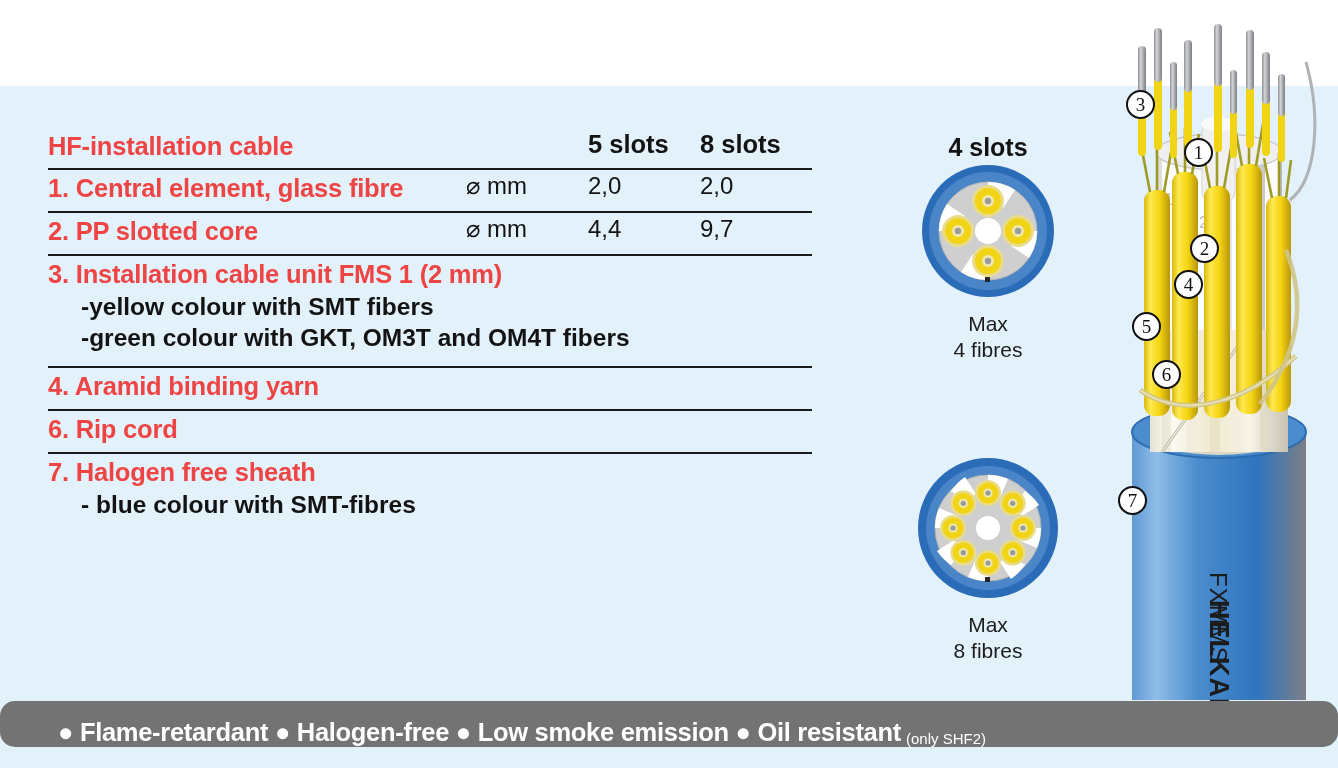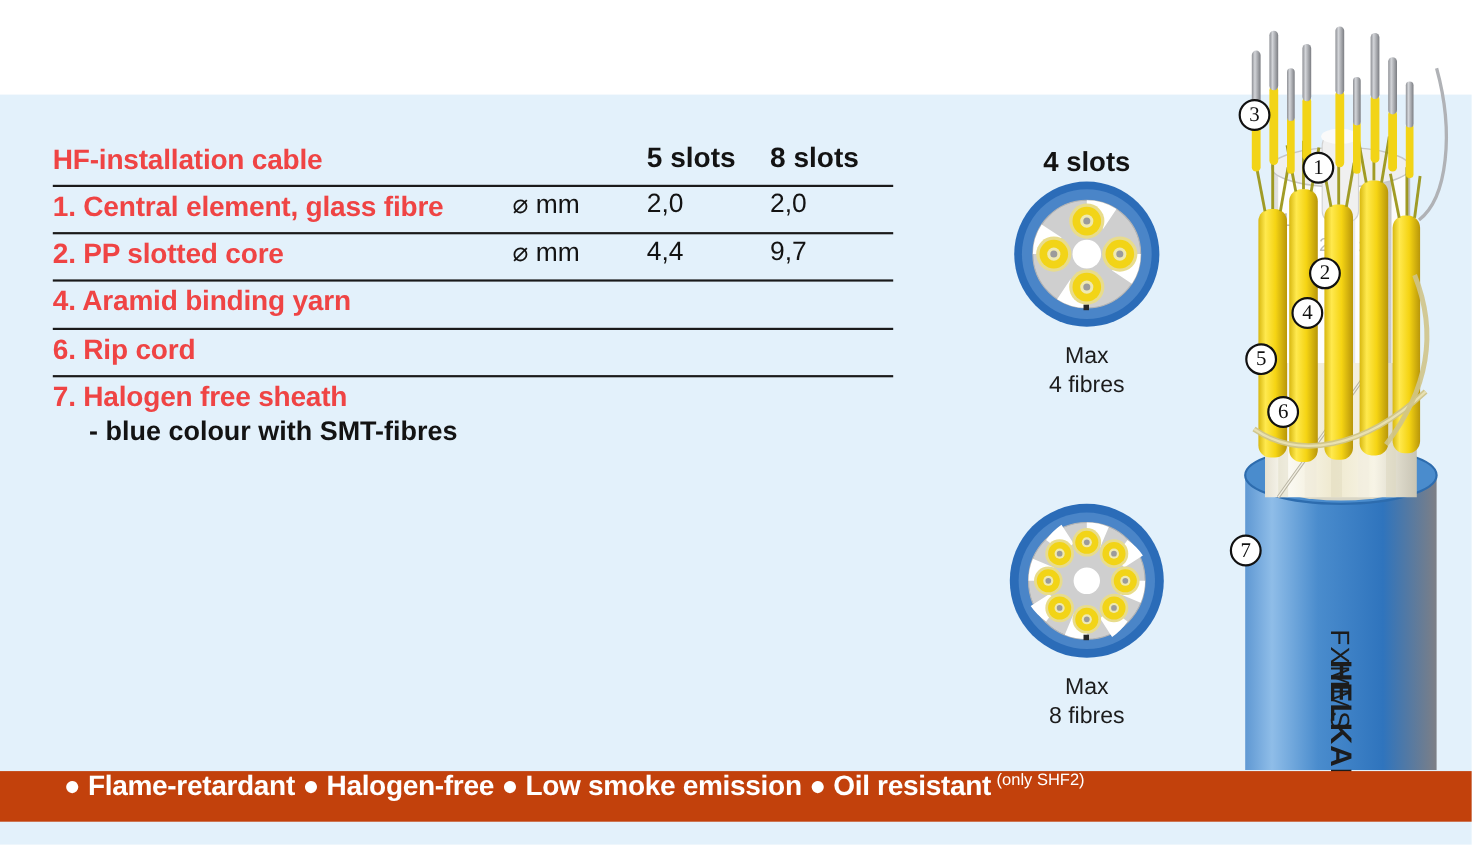--- a/index.html
+++ b/index.html
@@ -120,23 +120,24 @@
     text-align: center;
     font-family: "Liberation Serif", serif;
     z-index: 40;
   }
 
   
   #banner {
     position: absolute;
     left: 0; top: 701px;
     width: 1338px; height: 46px;
-    background: #c2410c;
+    background: #737373;
     display: flex;
-    align-items: flex-start;
+    align-items: flex-end;
+    border-radius: 15px;
   }
   #banner-text {
     padding-left: 58px;
     color: #ffffff;
     font-size: 25.5px;
     font-weight: bold;
     letter-spacing: -0.3px;
     white-space: nowrap;
   }
   #banner-note {
@@ -169,20 +170,29 @@
       <div class="cell-num c2">2,0</div>
     </div>
 
     <div class="row">
       <div class="cell-label">2. PP slotted core</div>
       <div class="cell-unit">⌀ mm</div>
       <div class="cell-num">4,4</div>
       <div class="cell-num c2">9,7</div>
     </div>
 
+    <div class="row">
+      <div class="item-block">
+        <div class="cell-label plain">3. Installation cable unit FMS 1 (2 mm)</div>
+        <div class="sub-lines">
+          <div>-yellow colour with SMT fibers</div>
+          <div>-green colour with GKT, OM3T and OM4T fibers</div>
+        </div>
+      </div>
+    </div>
 
     <div class="row">
       <div class="cell-label plain">4. Aramid binding yarn</div>
     </div>
 
 
     <div class="row">
       <div class="cell-label plain">6. Rip cord</div>
     </div>
 

